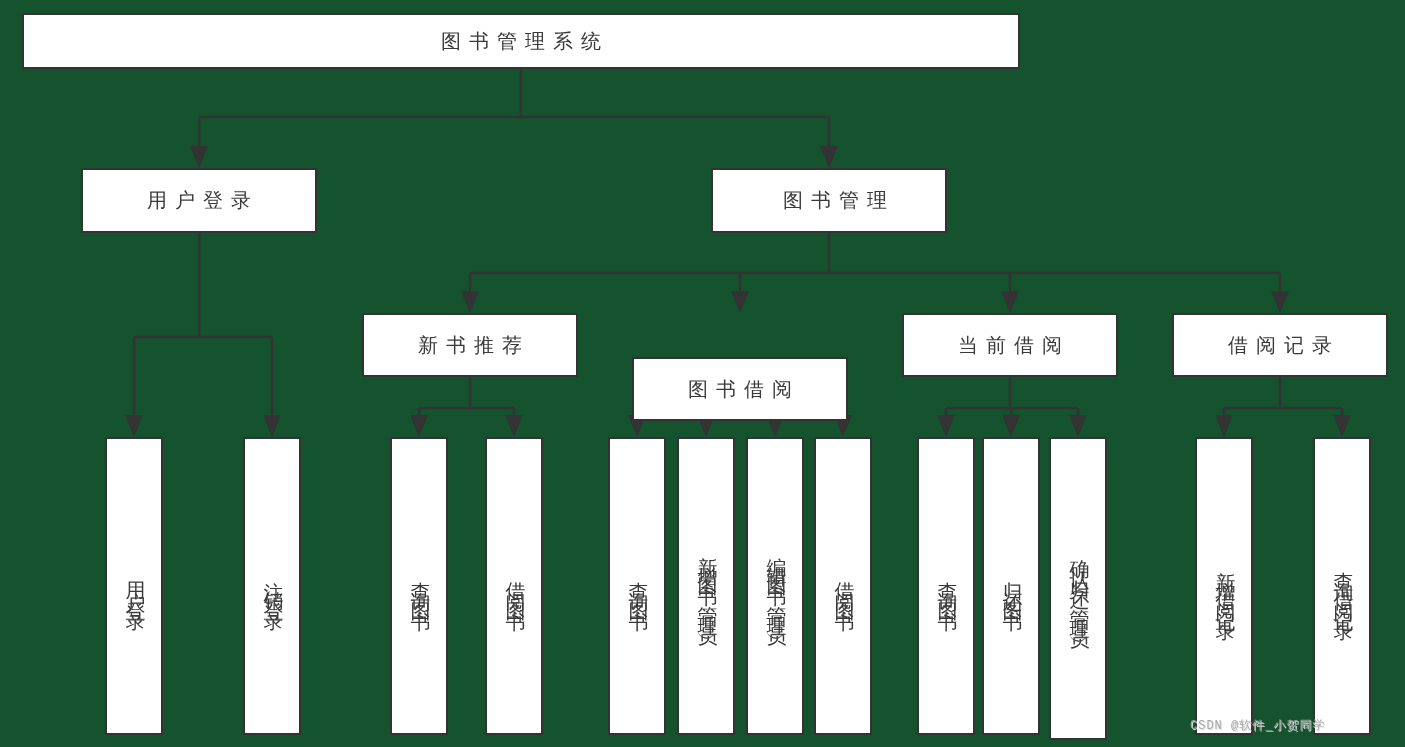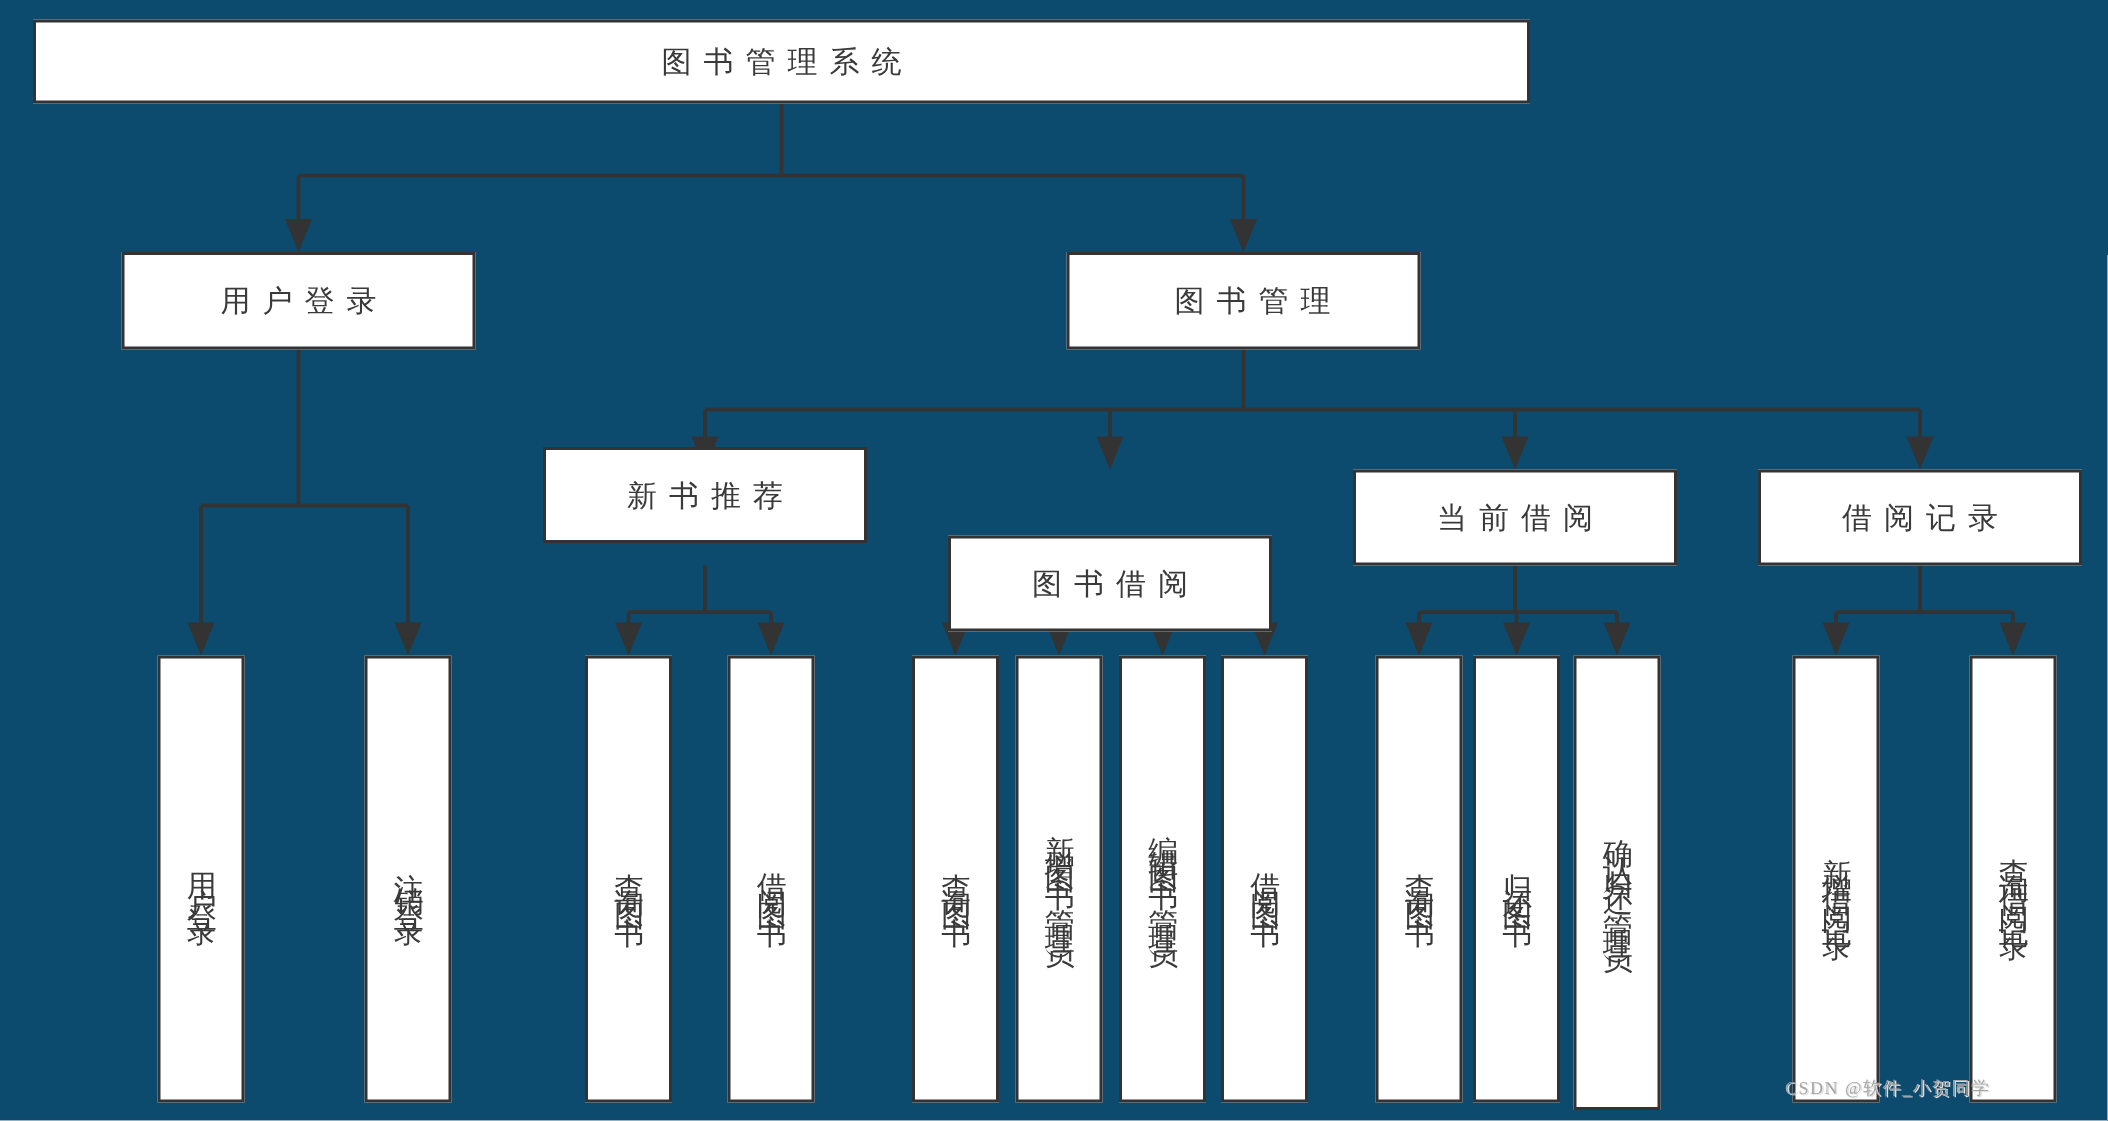--- a/index.html
+++ b/index.html
@@ -1,21 +1,21 @@
 <!DOCTYPE html>
 <html><head>
 <meta charset="utf-8">
 <style>
   html, body { margin: 0; padding: 0; background: #ffffff; }
   .canvas {
     position: relative;
     width: 1405px;
     height: 747px;
-    background: #0c4a6e;
-    font-family: Liberation Serif, serif;
+    background: #14532d;
+    font-family: Liberation Mono, monospace;
     overflow: hidden;
   }
   .wires {
     position: absolute;
     left: 0; top: 0;
     width: 1405px;
     height: 747px;
   }
   .node {
     position: absolute;
@@ -100,21 +100,21 @@
     <span>图书管理系统</span>
   </div>
 
   <div class="node h" style="left:81px; top:168px; width:236px; height:65px;">
     <span>用户登录</span>
   </div>
   <div class="node h" style="left:711px; top:168px; width:236px; height:65px;padding-left:12px;">
     <span>图书管理</span>
   </div>
 
-  <div class="node h" style="left:362px; top:298px; width:216px; height:64px;">
+  <div class="node h" style="left:362px; top:313px; width:216px; height:64px;">
     <span>新书推荐</span>
   </div>
   <div class="node h" style="left:632px; top:313px; width:216px; height:64px;margin-top:44px;">
     <span>图书借阅</span>
   </div>
   <div class="node h" style="left:1172px; top:313px; width:216px; height:64px;">
     <span>借阅记录</span>
   </div>
   <div class="node h" style="left:902px; top:313px; width:216px; height:64px;">
     <span>当前借阅</span>

